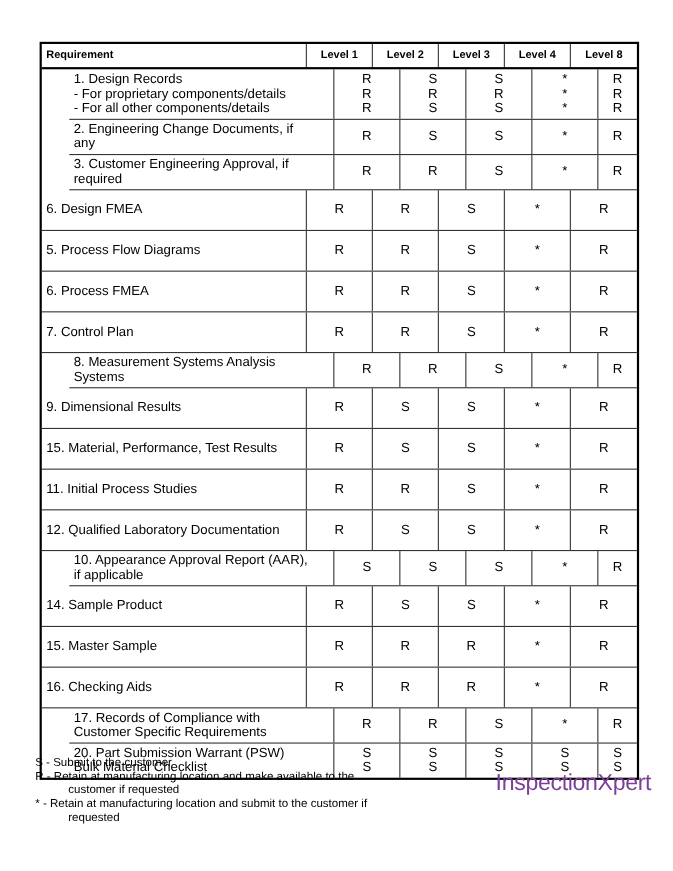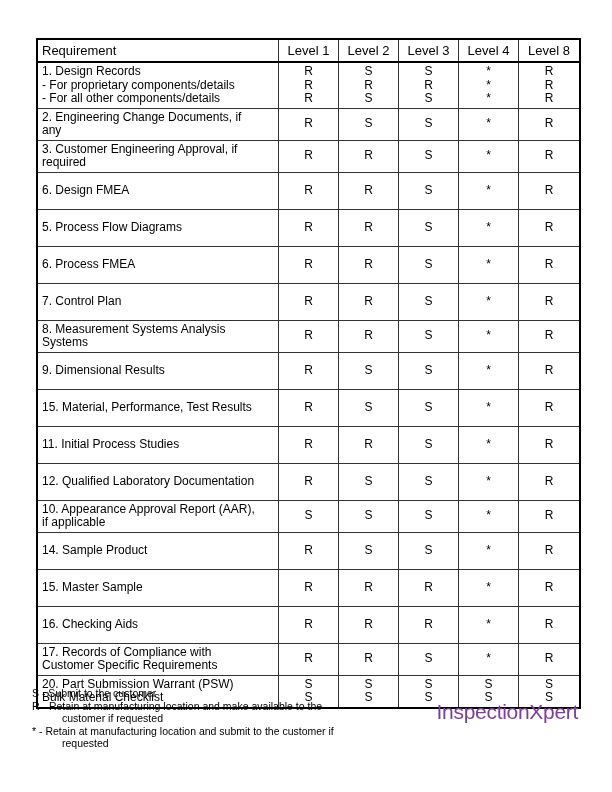--- a/index.html
+++ b/index.html
@@ -29,40 +29,40 @@
   .thead {
     display: flex;
     height: 21px;
     border-bottom: 2px solid #000000;
   }
   .hcell {
     box-sizing: border-box;
     display: flex;
     align-items: center;
     justify-content: center;
-    font-size: 13px;
-    font-weight: normal;
+    font-size: 10px;
+    font-weight: bold;
     border-right: 1px solid #333333;
     white-space: nowrap;
   }
   .hcell:last-child { border-right: none; }
   .hcell.req {
     flex: 0 0 241px;
     justify-content: flex-start;
     padding-left: 4px;
   }
   .hcell.lvl { flex: 0 0 60px; }
   .hcell.lvl:last-child { flex: 1 1 auto; }
 
   .trow {
     display: flex;
     border-bottom: 1px solid #333333;
     min-height: 36px;
   }
-  .trow.tight { min-height: 30px; }
+  .trow.tight { min-height: 30px; margin-left: 25px; }
   .trow:last-child { border-bottom: none; }
 
   .cell {
     box-sizing: border-box;
     display: flex;
     flex-direction: column;
     justify-content: center;
     border-right: 1px solid #333333;
     padding: 2px 0;
   }
@@ -94,21 +94,21 @@
   }
   .legend-item {
     white-space: pre-line;
     padding-left: 30px;
     text-indent: -30px;
   }
 
   
   .logo {
     position: absolute;
-    right: 34px;
+    right: 20px;
     top: 700px;
     font-size: 21px;
     letter-spacing: -0.3px;
     white-space: nowrap;
   }
 </style>
 </head>
 <body>
 
 <div class="page">

